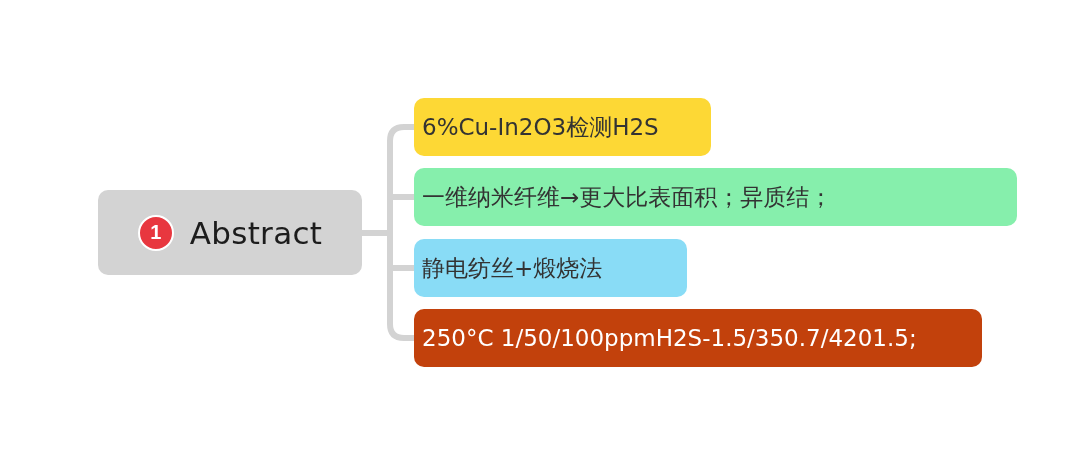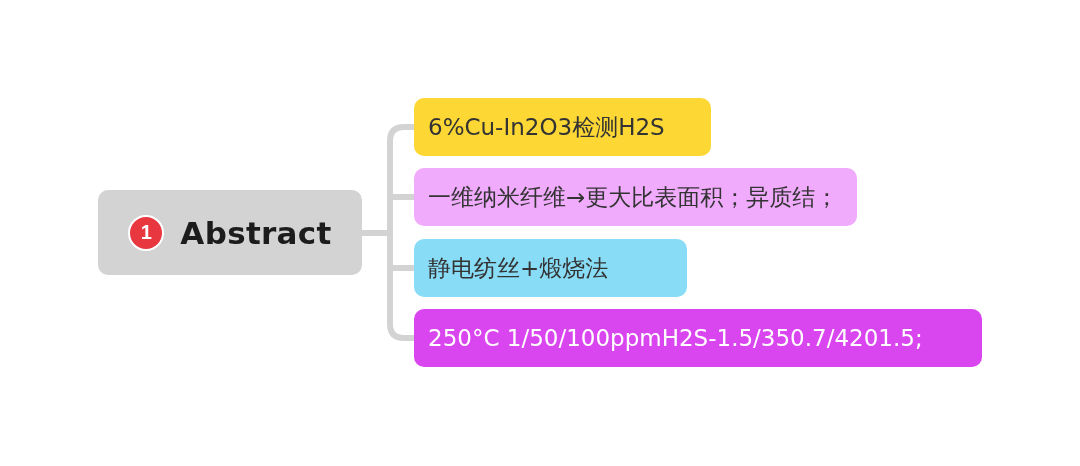--- a/index.html
+++ b/index.html
@@ -15,24 +15,24 @@
     display: flex; align-items: center; justify-content: center; gap: 16px;
     box-sizing: border-box;
   }
   .badge {
     width: 36px; height: 36px; border-radius: 50%;
     background: #e8373f; border: 2.5px solid #ffffff; box-sizing: border-box;
     color: #fff; font-weight: bold; font-size: 20px;
     display: flex; align-items: center; justify-content: center;
     font-family: "Liberation Sans", sans-serif;
   }
-  .root-label { font-size: 31px; color: #1c1c1c; font-weight: 700; letter-spacing: 0.3px; }
+  .root-label { font-size: 31px; color: #1c1c1c; font-weight: 400; letter-spacing: 0.3px; }
   .node {
     position: absolute; left: 414px; height: 58px; border-radius: 10px;
-    display: flex; align-items: center; padding: 0 14px; box-sizing: border-box;
+    display: flex; align-items: center; padding: 0 8px; box-sizing: border-box;
     font-size: 23px; color: #333333; white-space: nowrap;
   }
 </style>
 </head>
 <body>
 
 <svg class="connectors" width="1080" height="466">
   <g fill="none" stroke="#d3d3d3" stroke-width="6" stroke-linecap="round">
     <line x1="362" y1="233" x2="390" y2="233"></line>
     <path d="M414 127 H404 Q390 127 390 141 V324 Q390 338 404 338 H414"></path>
@@ -43,23 +43,23 @@
 
 <div class="root">
   <div class="badge">1</div>
   <span class="root-label">Abstract</span>
 </div>
 
 <div class="node" style="top:98px; width:297px; background:#fdd835;">
   <span>6%Cu-In2O3检测H2S</span>
 </div>
 
-<div class="node" style="top:168px; width:443px; background:#f0abfc;">
+<div class="node" style="top:168px; width:603px; background:#86efac;">
   <span>一维纳米纤维→更大比表面积；异质结；</span>
 </div>
 
 <div class="node" style="top:239px; width:273px; background:#89dcf6;">
   <span>静电纺丝+煅烧法</span>
 </div>
 
-<div class="node" style="top:309px; width:568px; background:#d946ef; color:#ffffff;">
+<div class="node" style="top:309px; width:568px; background:#c2410c; color:#ffffff;">
   <span>250°C 1/50/100ppmH2S-1.5/350.7/4201.5;</span>
 </div>
 
 </body></html>

